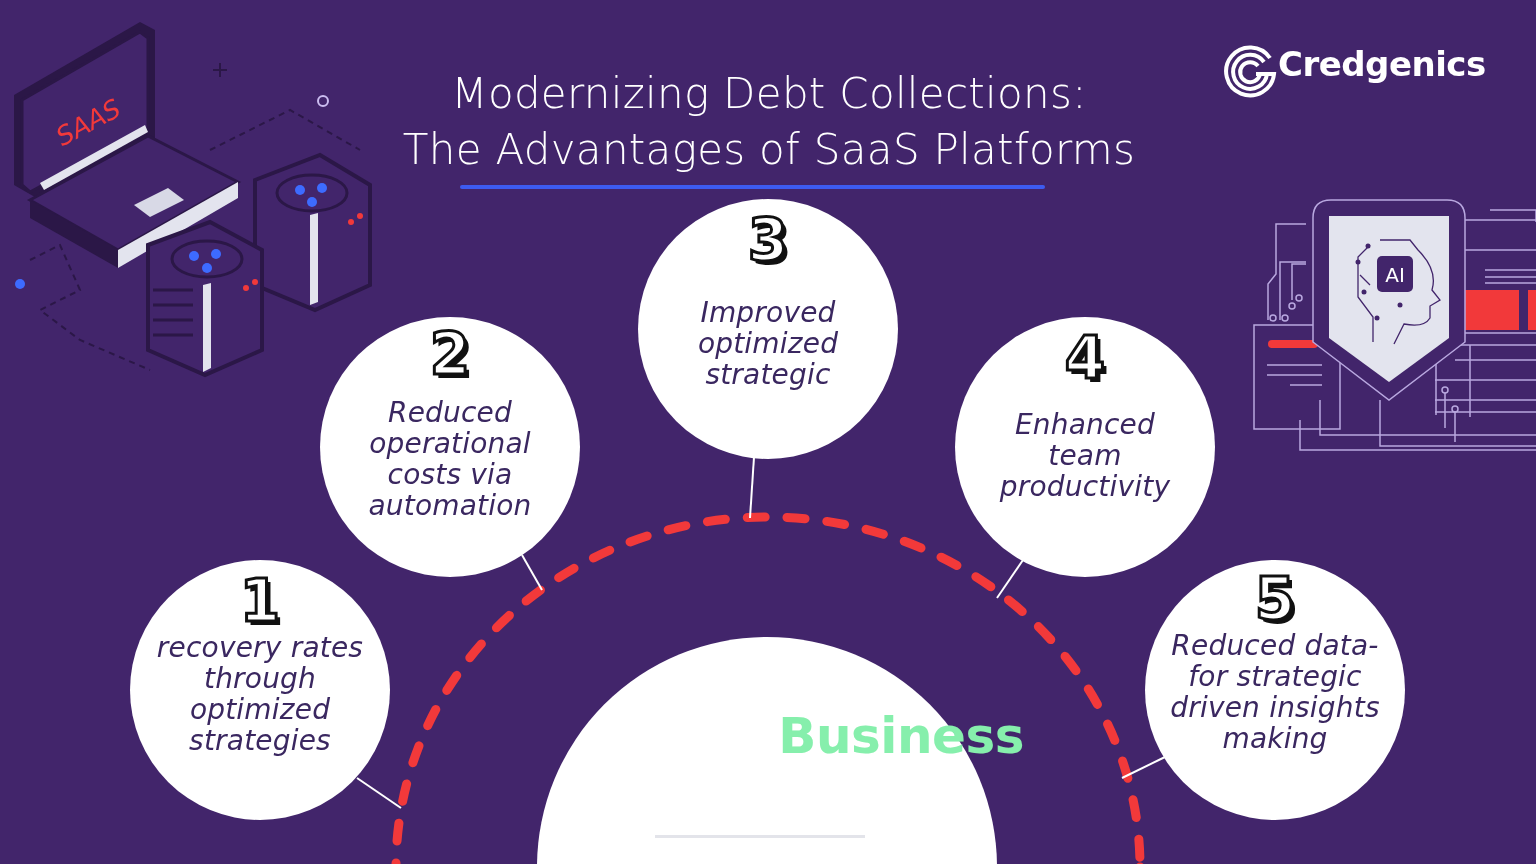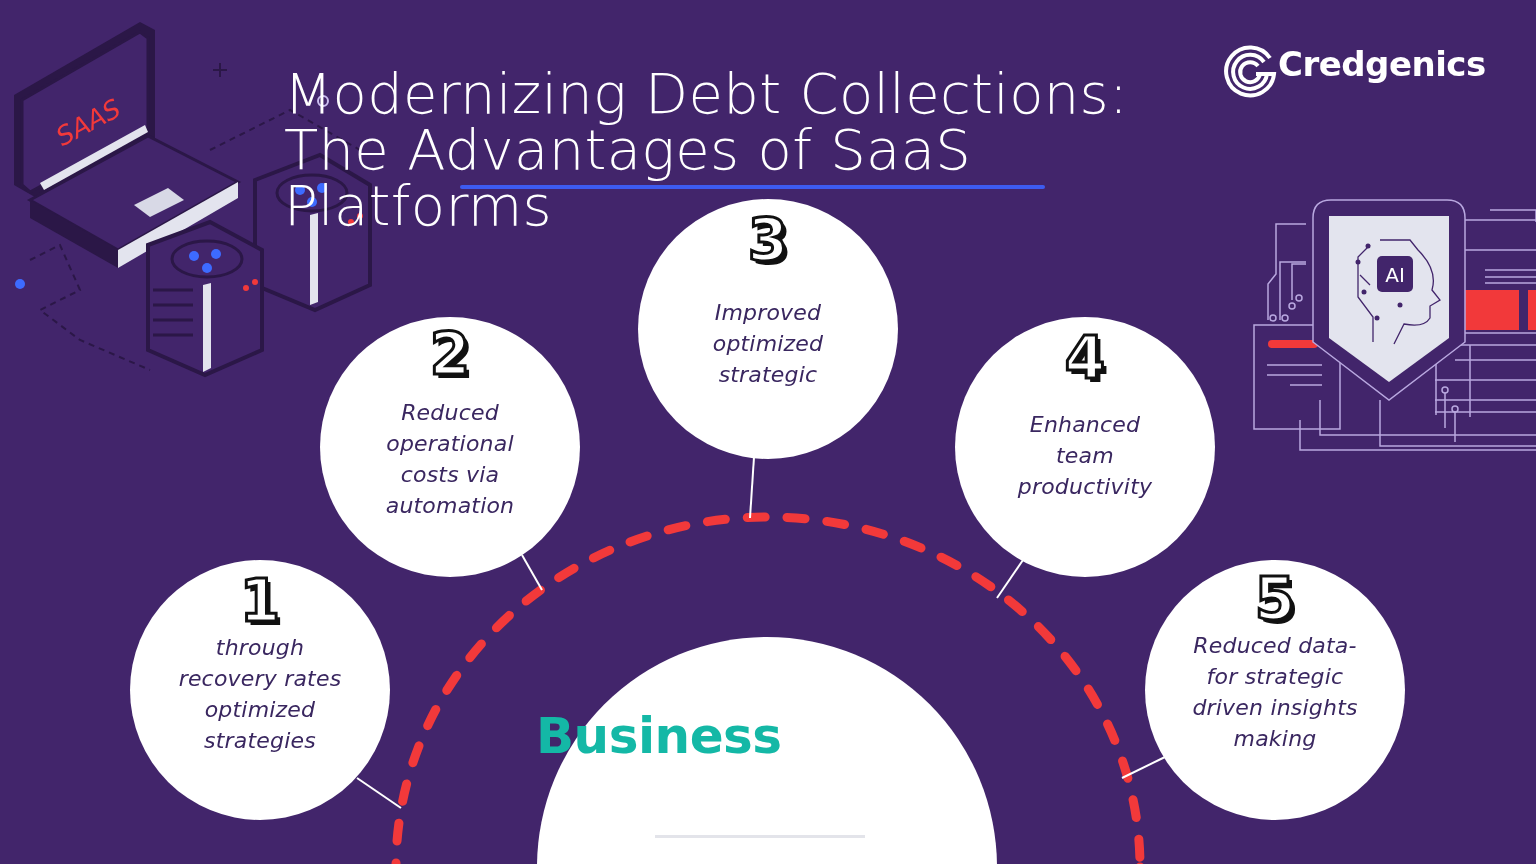--- a/index.html
+++ b/index.html
@@ -7,24 +7,24 @@
   body {
     background: #42256b;
     font-family: "DejaVu Sans", sans-serif;
     position: relative;
   }
   .canvas { position: absolute; left: 0; top: 0; width: 1536px; height: 864px; }
   .layer-svg { position: absolute; left: 0; top: 0; }
 
   
   .title {
-    position: absolute; left: 284px; width: 936px; top: 66px;
-    text-align: left; color: #ffffff;
+    position: absolute; left: 301px; width: 936px; top: 66px;
+    text-align: center; color: #ffffff;
     font-family: "DejaVu Sans", sans-serif;
-    font-weight: 300; font-size: 56px; line-height: 56px;
+    font-weight: 300; font-size: 42px; line-height: 56px;
     letter-spacing: 0.3px;
   }
   .title-underline {
     position: absolute; left: 460px; top: 185px; width: 585px; height: 4px;
     background: #3d5bf0; border-radius: 2px;
   }
 
   
   .logo {
     position: absolute; left: 1222px; top: 44px; height: 56px;
@@ -43,32 +43,32 @@
     text-align: center;
   }
   .sat-num {
     font-family: "DejaVu Sans", sans-serif; font-weight: 900; font-size: 58px;
     line-height: 62px; color: #ffffff;
     -webkit-text-stroke: 3px #111111;
     text-shadow: 4px 4px 0 #111111;
   }
   .sat-text {
     font-family: "DejaVu Sans", sans-serif; font-style: italic; font-weight: 400;
-    font-size: 22px; line-height: 31px; color: #3a2760;
+    font-size: 28px; line-height: 31px; color: #3a2760;
     letter-spacing: 0.2px;
   }
 
   
   .center-circle {
     position: absolute; left: 537px; top: 637px; width: 460px; height: 460px;
     border-radius: 50%; background: #ffffff;
   }
   .center-text {
-    position: absolute; left: 536px; width: 460px; top: 707px;
-    text-align: left; color: #14b8a6;
+    position: absolute; left: 564px; width: 460px; top: 707px;
+    text-align: right; color: #86efac;
     font-family: "DejaVu Sans", sans-serif; font-weight: 700;
     font-size: 50px; line-height: 58px; letter-spacing: -0.5px;
   }
   .center-rule {
     position: absolute; left: 655px; top: 835px; width: 210px; height: 3px;
     background: #e3e4ea;
   }
 </style>
 </head>
 <body>
@@ -170,22 +170,22 @@
 
   <div class="title">
     <div>Modernizing Debt Collections:</div>
     <div>The Advantages of SaaS Platforms</div>
   </div>
   <div class="title-underline"></div>
 
   <div class="sat" style="left:130px; top:560px; padding-top:10px;">
     <div class="sat-num">1</div>
     <div class="sat-text">
+      <div>recovery rates</div>
       <div>through</div>
-      <div>recovery rates</div>
       <div>optimized</div>
       <div>strategies</div>
     </div>
   </div>
 
   <div class="sat" style="left:320px; top:317px; padding-top:6px;">
     <div class="sat-num">2</div>
     <div class="sat-text" style="margin-top:12px;">
       <div>Reduced</div>
       <div>operational</div>

